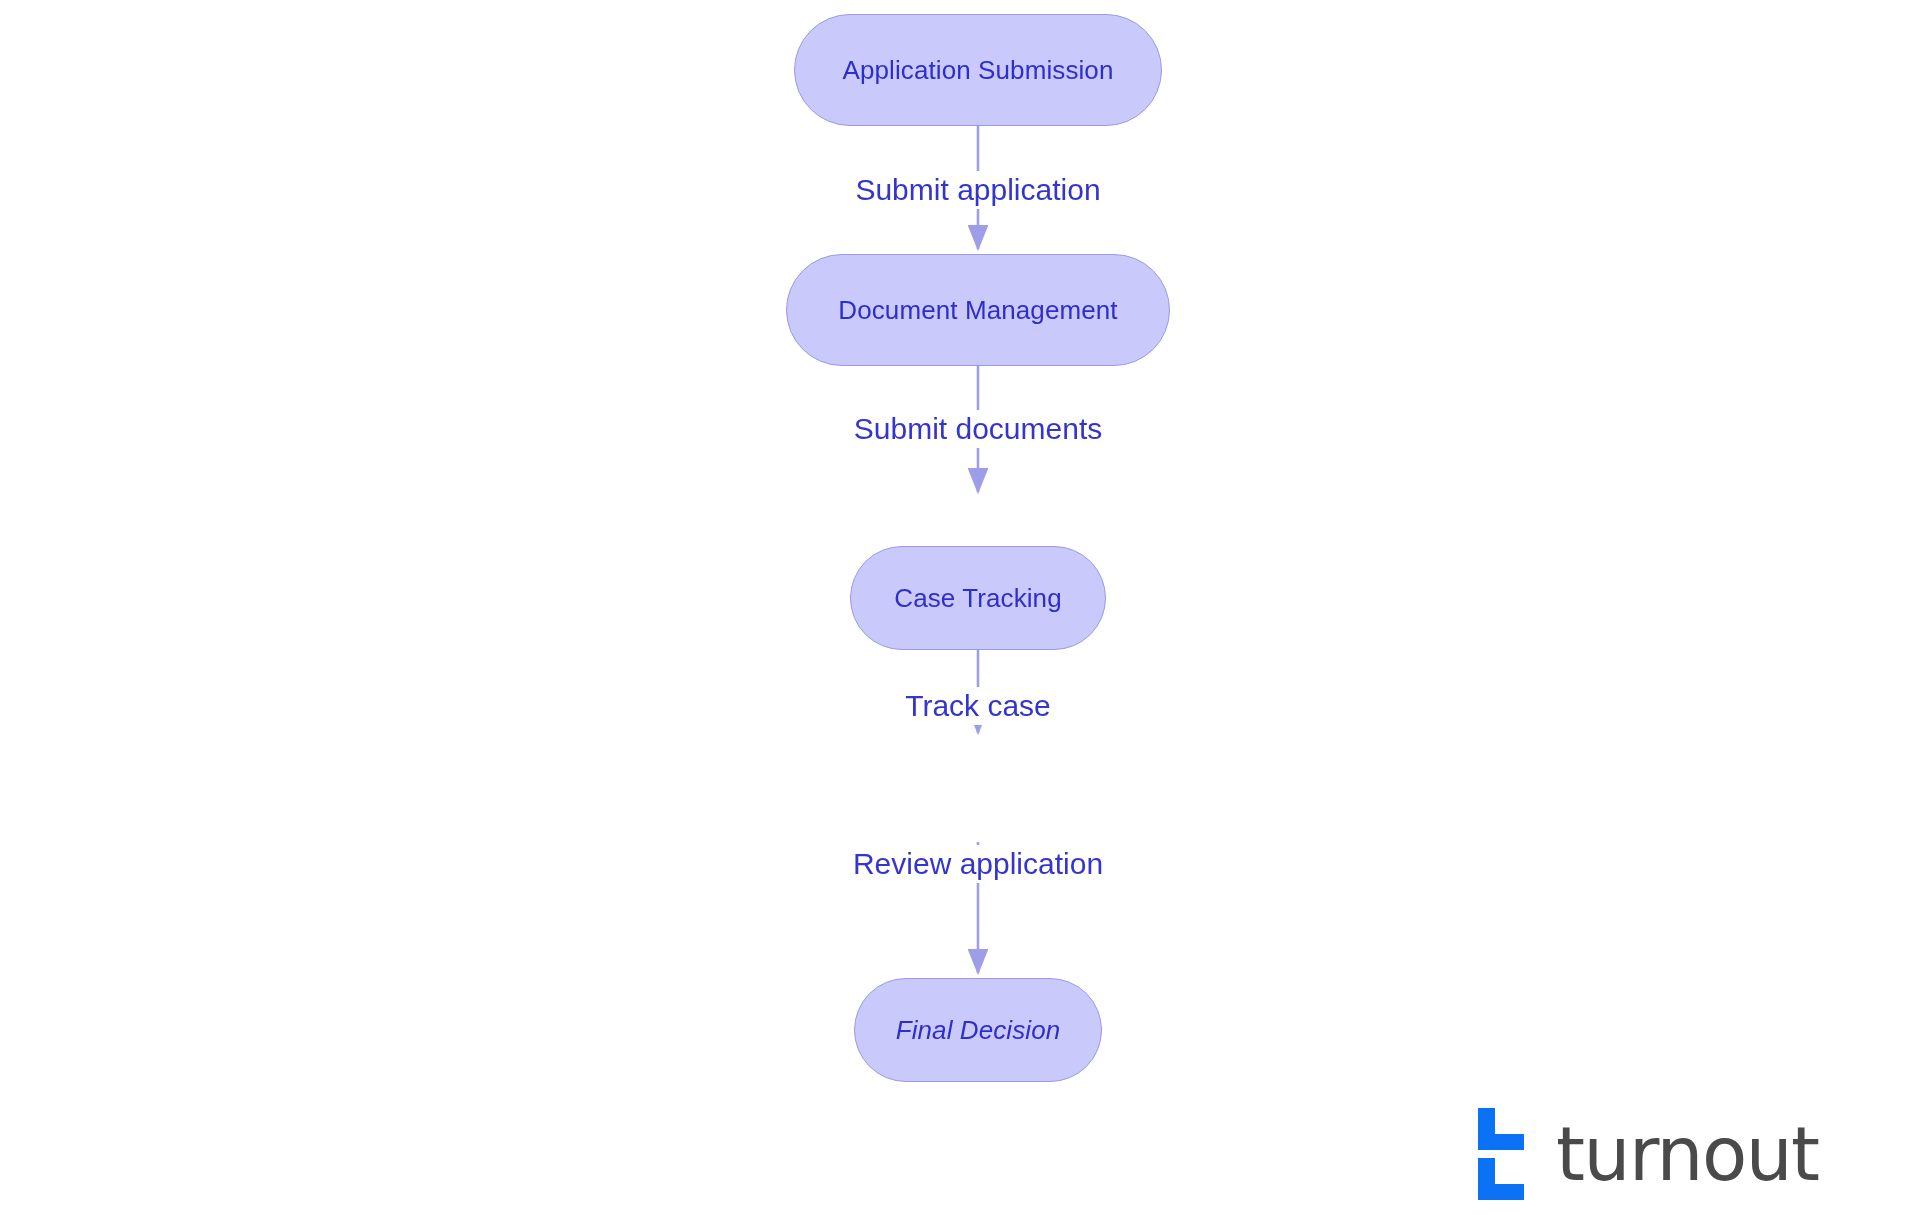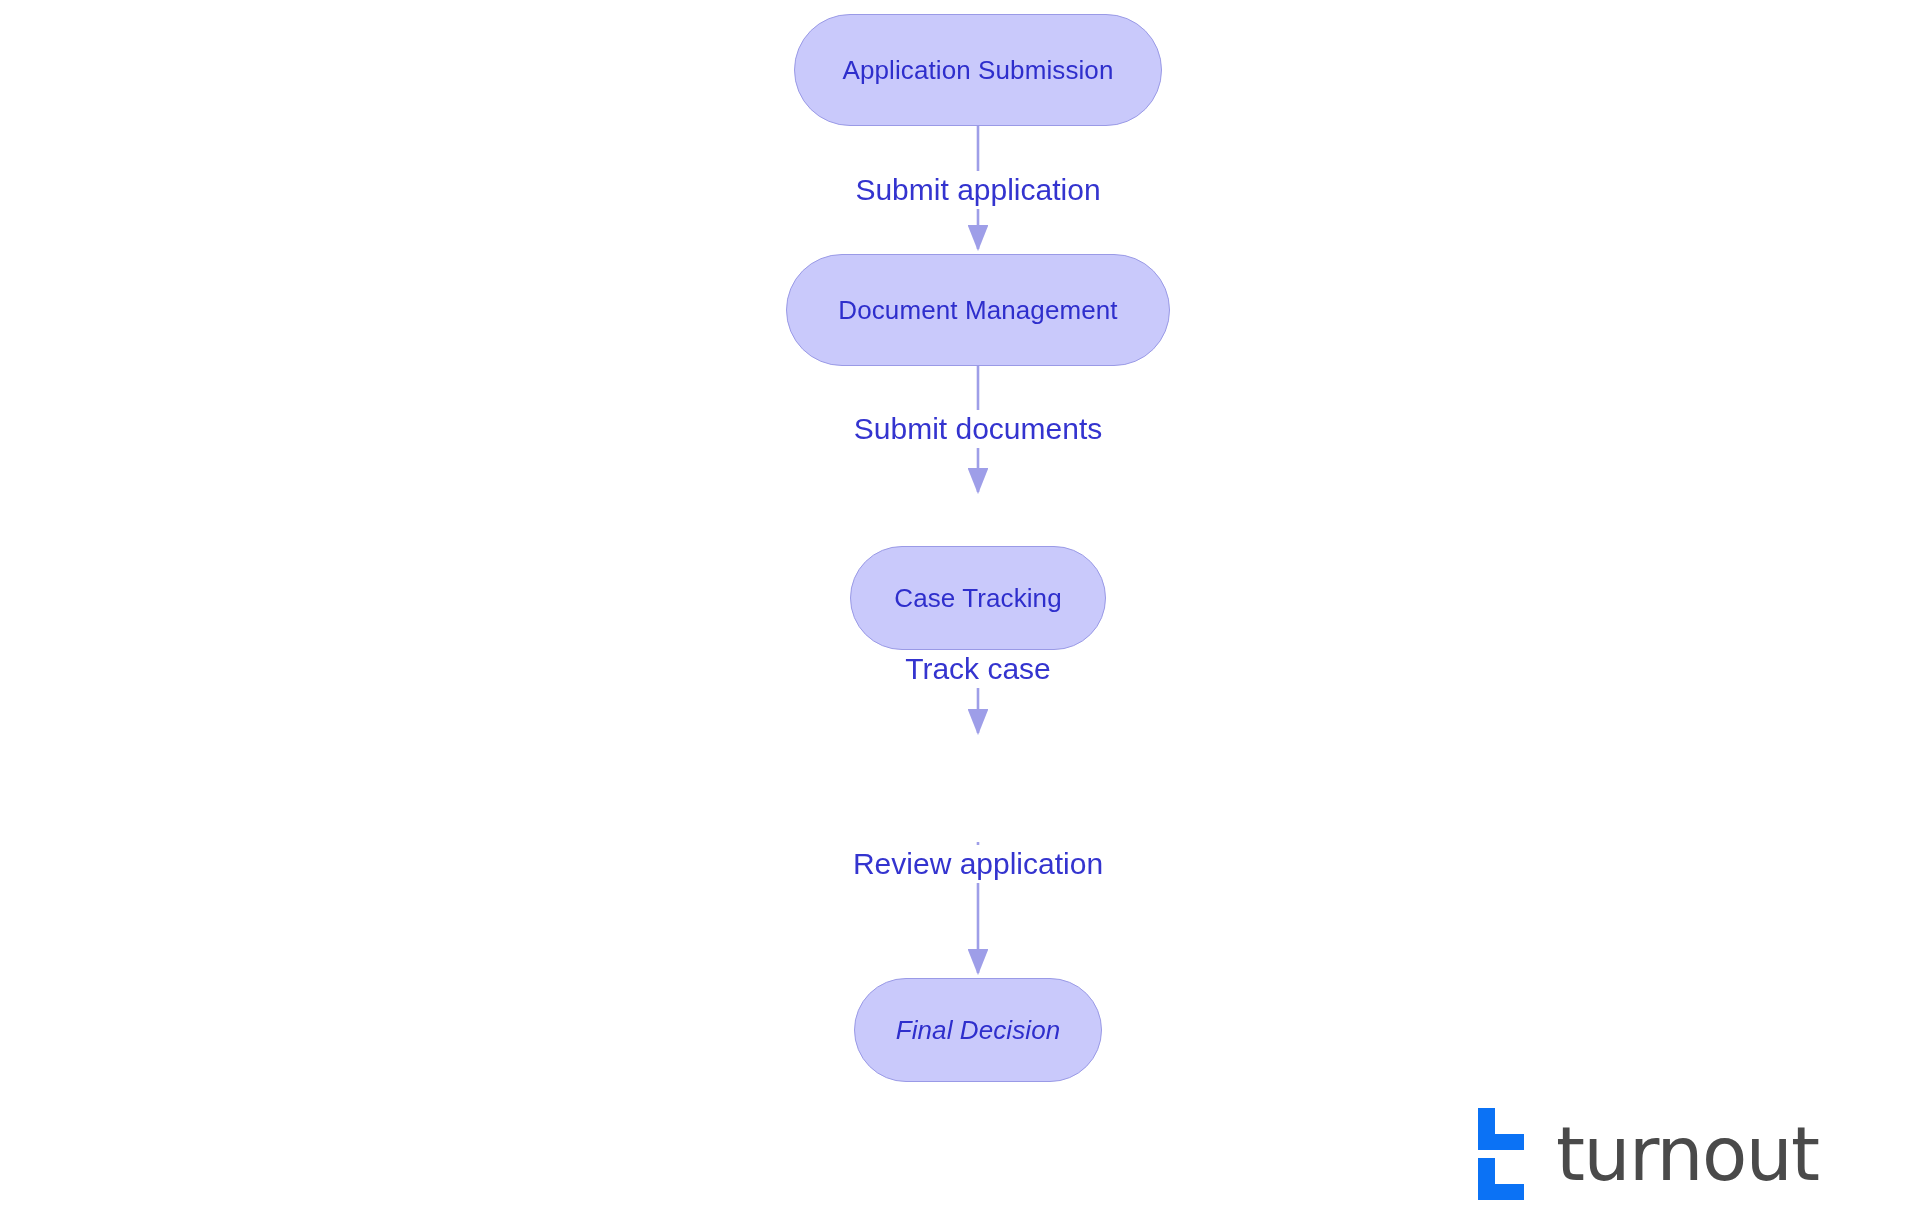--- a/index.html
+++ b/index.html
@@ -112,21 +112,21 @@
     </g>
     <g>
       <line x1="978" y1="842" x2="978" y2="973" stroke="#9e9ee8" stroke-width="2.6" marker-end="url(#arrowhead)"></line>
     </g>
   </svg>
 
   <div class="edge-label" style="left:978px; top:190px;">Submit application</div>
 
   <div class="edge-label" style="left:978px; top:429px;">Submit documents</div>
 
-  <div class="edge-label" style="left:978px; top:669px;">Track case</div>
+  <div class="edge-label" style="left:978px; top:706px;">Track case</div>
 
   <div class="edge-label" style="left:978px; top:864px;">Review application</div>
 
   <div class="node" style="left:978px; top:70px; width:368px; height:112px;">
     <span class="node-label">Application Submission</span>
   </div>
 
   <div class="node" style="left:978px; top:310px; width:384px; height:112px;">
     <span class="node-label">Document Management</span>
   </div>

